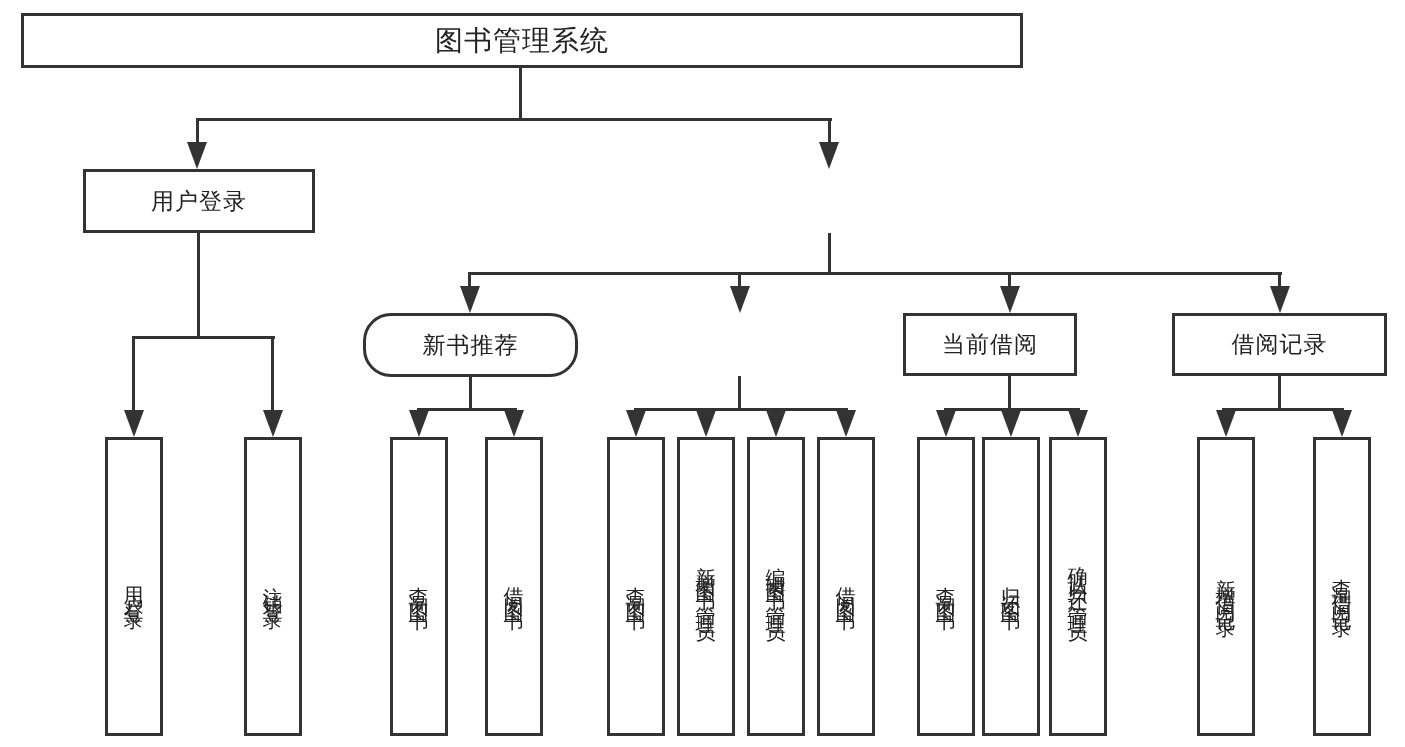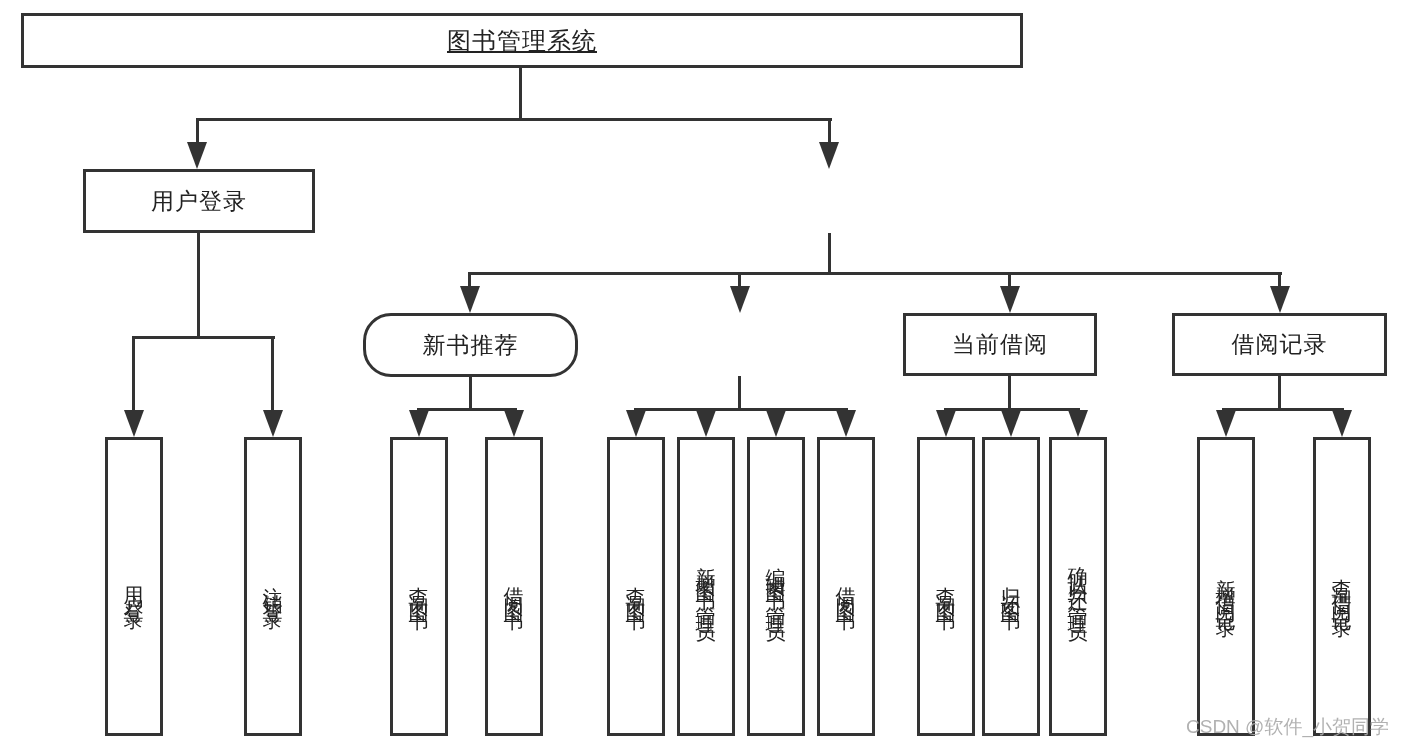--- a/index.html
+++ b/index.html
@@ -14,21 +14,21 @@
   .node {
     position: absolute;
     box-sizing: border-box;
     border: 3px solid #333333;
     background: #ffffff;
     display: flex;
     align-items: center;
     justify-content: center;
     color: #222222;
   }
-  .node.h1 { font-size: 24px; letter-spacing: 1px; text-decoration: underline; }
+  .node.h1 { font-size: 28px; letter-spacing: 1px; }
   .node.h2 { font-size: 23px; letter-spacing: 1px; }
   .vnode {
     position: absolute;
     box-sizing: border-box;
     border: 3px solid #333333;
     background: #ffffff;
     display: flex;
     align-items: center;
     justify-content: center;
     color: #222222;
@@ -67,21 +67,21 @@
 </head>
 <body>
 
 <div id="canvas">
 
   <div class="node h1" style="left:21px; top:13px; width:1002px; height:55px;">图书管理系统</div>
 
   <div class="node h2" style="left:83px; top:169px; width:232px; height:64px;">用户登录</div>
 
   <div class="node h2" style="left:363px; top:313px; width:215px; height:64px;border-radius:28px;">新书推荐</div>
-  <div class="node h2" style="left:903px; top:313px; width:194px; height:63px;">当前借阅</div>
+  <div class="node h2" style="left:903px; top:313px; width:174px; height:63px;">当前借阅</div>
   <div class="node h2" style="left:1172px; top:313px; width:215px; height:63px;">借阅记录</div>
 
   <div class="vnode" style="left:105px; top:437px; width:58px; height:299px;">
     <span>用户登录</span>
     </div>
   <div class="vnode" style="left:244px; top:437px; width:58px; height:299px;">
     <span>注销登录</span>
     </div>
 
   <div class="vnode" style="left:390px; top:437px; width:58px; height:299px;">
@@ -162,15 +162,14 @@
   <div class="line" style="left:944px; top:408px; width:136px; height:3px;"></div>
   <div class="head" style="left:936px; top:410px;"></div>
   <div class="head" style="left:1001px; top:410px;"></div>
   <div class="head" style="left:1068px; top:410px;"></div>
 
   <div class="line" style="left:1278px; top:376px; width:3px; height:32px;"></div>
   <div class="line" style="left:1222px; top:408px; width:122px; height:3px;"></div>
   <div class="head" style="left:1216px; top:410px;"></div>
   <div class="head" style="left:1332px; top:410px;"></div>
 
-  <div class="watermark">CSDN @软件_小贺同学</div>
 
 </div>
 
 </body></html>

